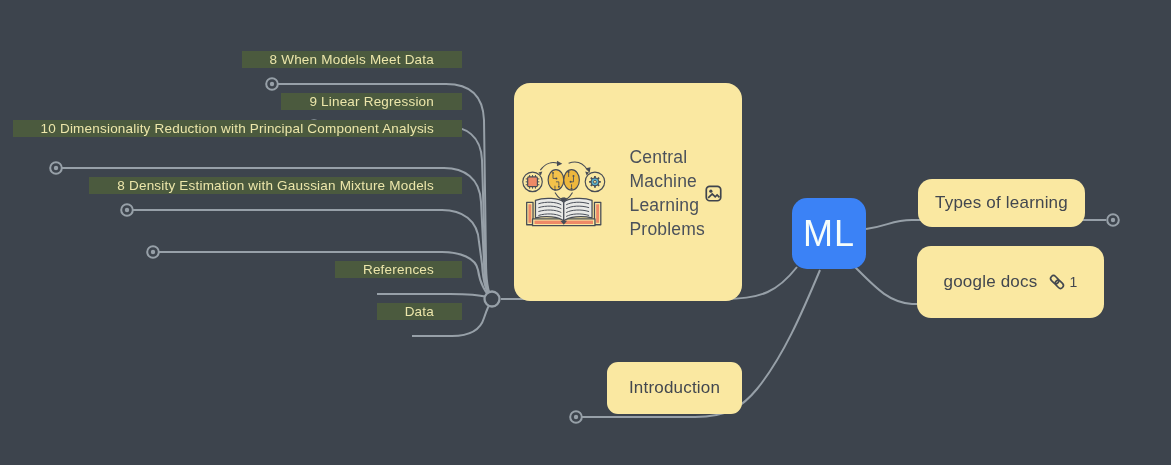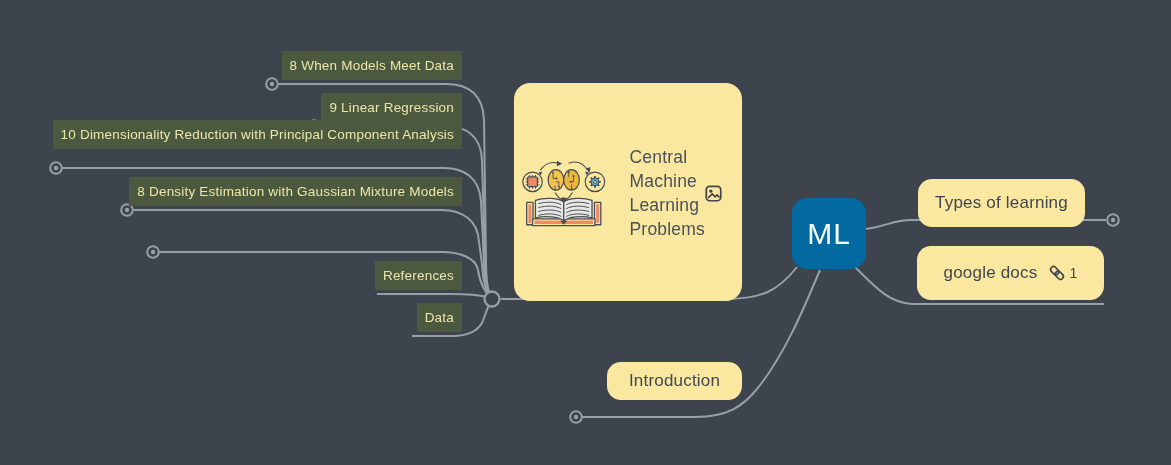--- a/index.html
+++ b/index.html
@@ -7,36 +7,36 @@
   .canvas {
     position:relative; width:1171px; height:465px;
     background:#3d444d; overflow:hidden;
     font-family:"Liberation Sans", sans-serif;
   }
   .wires { position:absolute; left:0; top:0; z-index:0; }
 
   .node { position:absolute; display:flex; align-items:center; justify-content:center; white-space:nowrap; z-index:2; cursor:pointer; }
 
   .chapter {
-    height:29px; padding:0 8px; right:709px;
+    height:17px; padding:0 28px; right:709px;
     background:#4b5a3e; color:#ece6aa;
     font-size:13.5px; letter-spacing:.2px;
     border-radius:0;
   }
 
   .topic {
     background:#fae8a1; color:#42474f;
     font-size:17px; letter-spacing:.2px;
     border-radius:14px;
   }
 
   .root {
     left:792px; top:198px; width:74px; height:71px;
-    background:#0369a1; color:#f6fdfb;
-    font-size:30px; font-weight:300; letter-spacing:1px;
+    background:#3b82f6; color:#f6fdfb;
+    font-size:36px; font-weight:300; letter-spacing:1px;
     border-radius:15px;
   }
 
   .card {
     position:absolute; left:514px; top:83px; width:228px; height:218px;
     background:#fae8a1; border-radius:16px; z-index:2; cursor:pointer;
     display:flex; flex-direction:row; align-items:center;
   }
   .card-illustration { margin-top:6px; }
   .card-caption-row {
@@ -215,30 +215,30 @@
   </div>
 
   <div class="node root">
       <span>ML</span>
     </div>
 
   <div class="node topic" style="left:918px; top:179px; width:167px; height:48px;">
     <span>Types of learning</span>
   </div>
 
-  <div class="node topic" style="left:917px; top:246px; width:187px; height:54px;">
+  <div class="node topic" style="left:917px; top:246px; width:187px; height:72px;">
     <span>google docs</span>
     <span class="gdocs-link">
       <svg width="18" height="18" viewBox="0 0 22 22" fill="none">
         <g transform="rotate(45 11 11)" stroke="#42474f" stroke-width="2">
           <rect x="1.5" y="7.5" width="11" height="7" rx="3.5"></rect>
           <rect x="9.5" y="7.5" width="11" height="7" rx="3.5"></rect>
         </g>
       </svg>
     </span>
     <span class="gdocs-count">1</span>
   </div>
 
-  <div class="node topic" style="left:607px; top:362px; width:135px; height:38px;">
+  <div class="node topic" style="left:607px; top:362px; width:135px; height:52px;border-radius:11px;">
     <span>Introduction</span>
   </div>
 
 </div>
 
 </body></html>

